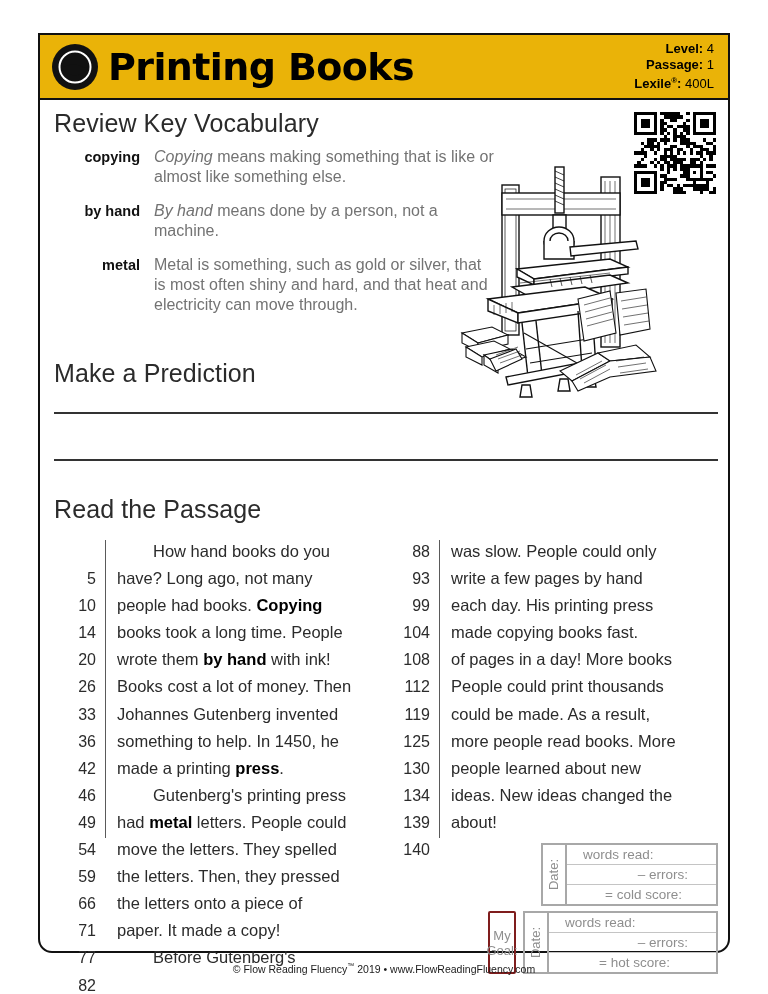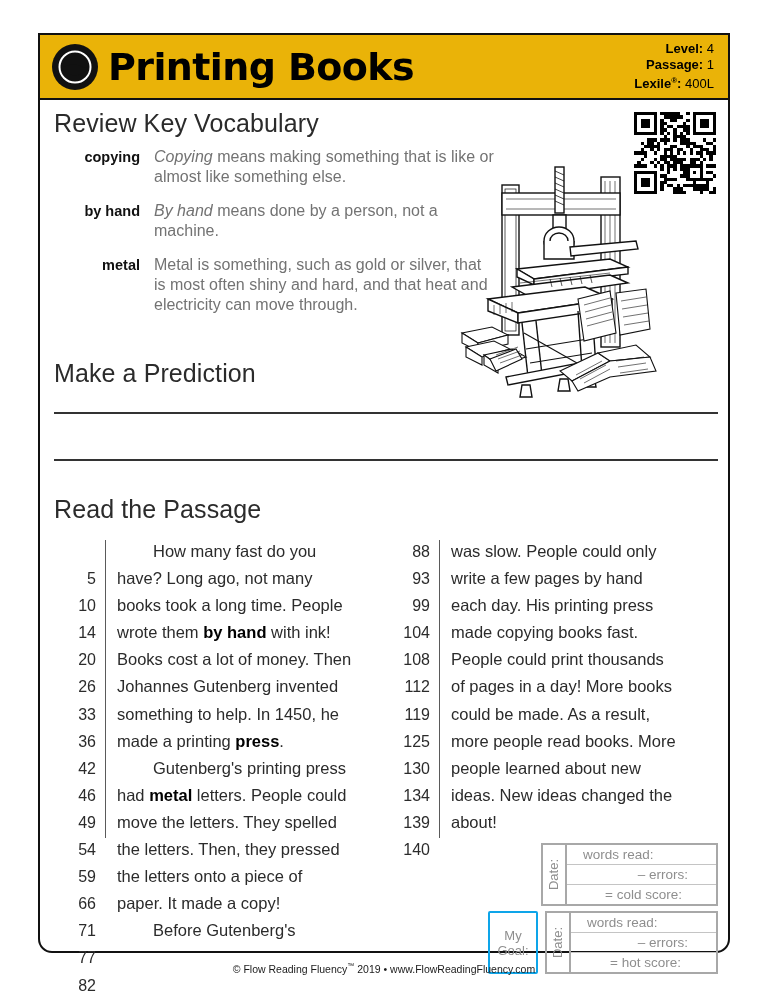--- a/index.html
+++ b/index.html
@@ -101,21 +101,21 @@
 
   .numcol.right{width:38px;margin-left:13px;}
 
   
   #scores{
     position:absolute;left:448px;top:808px;width:230px;
     color:#8e8e8e;
   }
   .scorerow{display:flex;align-items:stretch;margin-bottom:5px;}
   .goalbox{
-    width:50px;flex:none;border:2px solid #0ea5e9;border-radius:2px;
+    width:28px;flex:none;border:2px solid #7f1d1d;border-radius:2px;
     display:flex;flex-direction:column;align-items:center;justify-content:center;
     font-size:13px;line-height:15px;color:#8e8e8e;margin-right:7px;
     box-sizing:border-box;
   }
   .goalspacer{width:53px;flex:none;}
   .datebox{
     width:24px;flex:none;border:2px solid #a8a8a8;border-right:none;
     display:flex;align-items:center;justify-content:center;
     box-sizing:border-box;
   }
@@ -298,22 +298,23 @@
           <div>49</div>
           <div>54</div>
           <div>59</div>
           <div>66</div>
           <div>71</div>
           <div>77</div>
           <div>82</div>
         </div>
       <div class="rule"></div>
       <div class="textcol" id="left-text">
-          <div><span class="indent"></span><span>How many fast do you</span></div>
+          <div><span class="indent"></span><span>How hand books do you</span></div>
           <div><span>have? Long ago, not many</span></div>
+          <div><span>people had books. </span><b>Copying</b></div>
           <div><span>books took a long time. People</span></div>
           <div><span>wrote them </span><b>by hand</b><span> with ink!</span></div>
           <div><span>Books cost a lot of money. Then</span></div>
           <div><span>Johannes Gutenberg invented</span></div>
           <div><span>something to help. In 1450, he</span></div>
           <div><span>made a printing </span><b>press</b><span>.</span></div>
           <div><span class="indent"></span><span>Gutenberg's printing press</span></div>
           <div><span>had </span><b>metal</b><span> letters. People could</span></div>
           <div><span>move the letters. They spelled</span></div>
           <div><span>the letters. Then, they pressed</span></div>
@@ -335,22 +336,22 @@
           <div>134</div>
           <div>139</div>
           <div>140</div>
         </div>
       <div class="rule"></div>
       <div class="textcol" id="right-text">
           <div><span>was slow. People could only</span></div>
           <div><span>write a few pages by hand</span></div>
           <div><span>each day. His printing press</span></div>
           <div><span>made copying books fast.</span></div>
+          <div><span>of pages in a day! More books</span></div>
           <div><span>People could print thousands</span></div>
-          <div><span>of pages in a day! More books</span></div>
           <div><span>could be made. As a result,</span></div>
           <div><span>more people read books. More</span></div>
           <div><span>people learned about new</span></div>
           <div><span>ideas. New ideas changed the</span></div>
           <div><span>about!</span></div>
         </div>
     </div>
   </div>
 
   <div id="scores">

